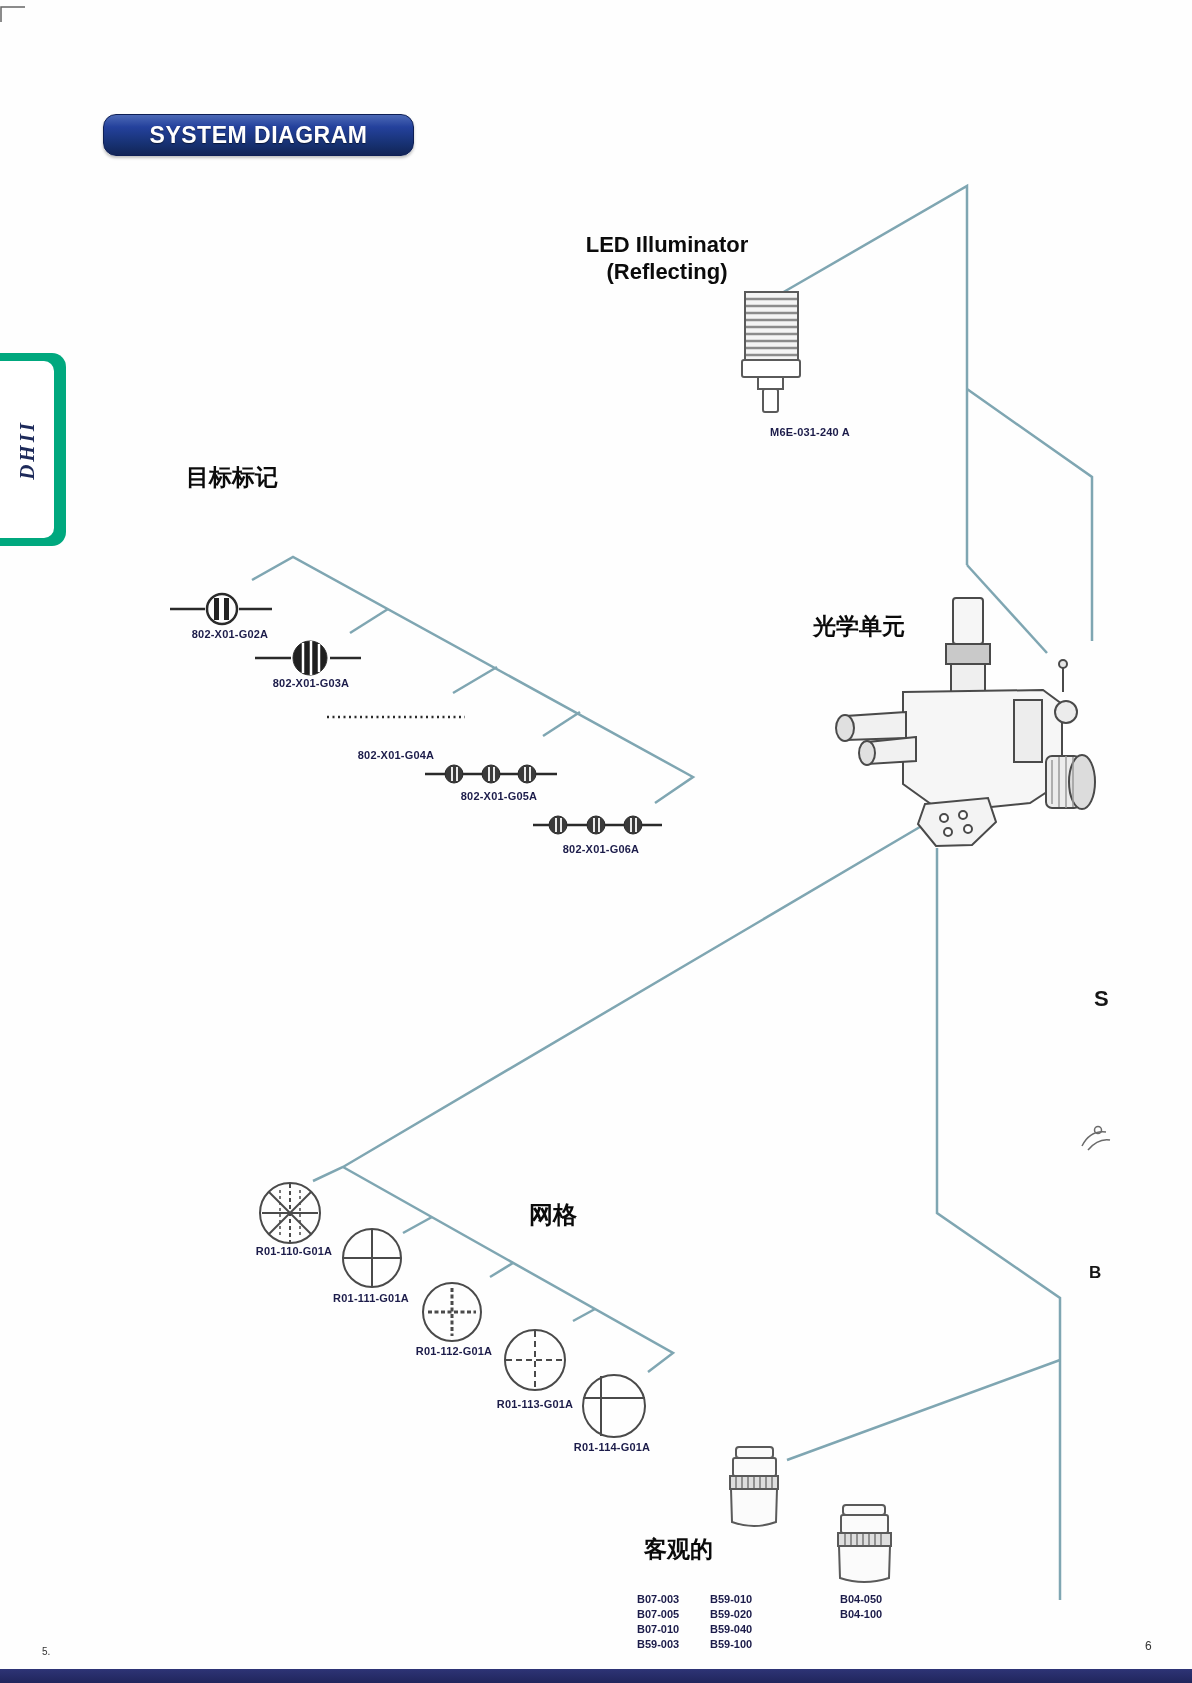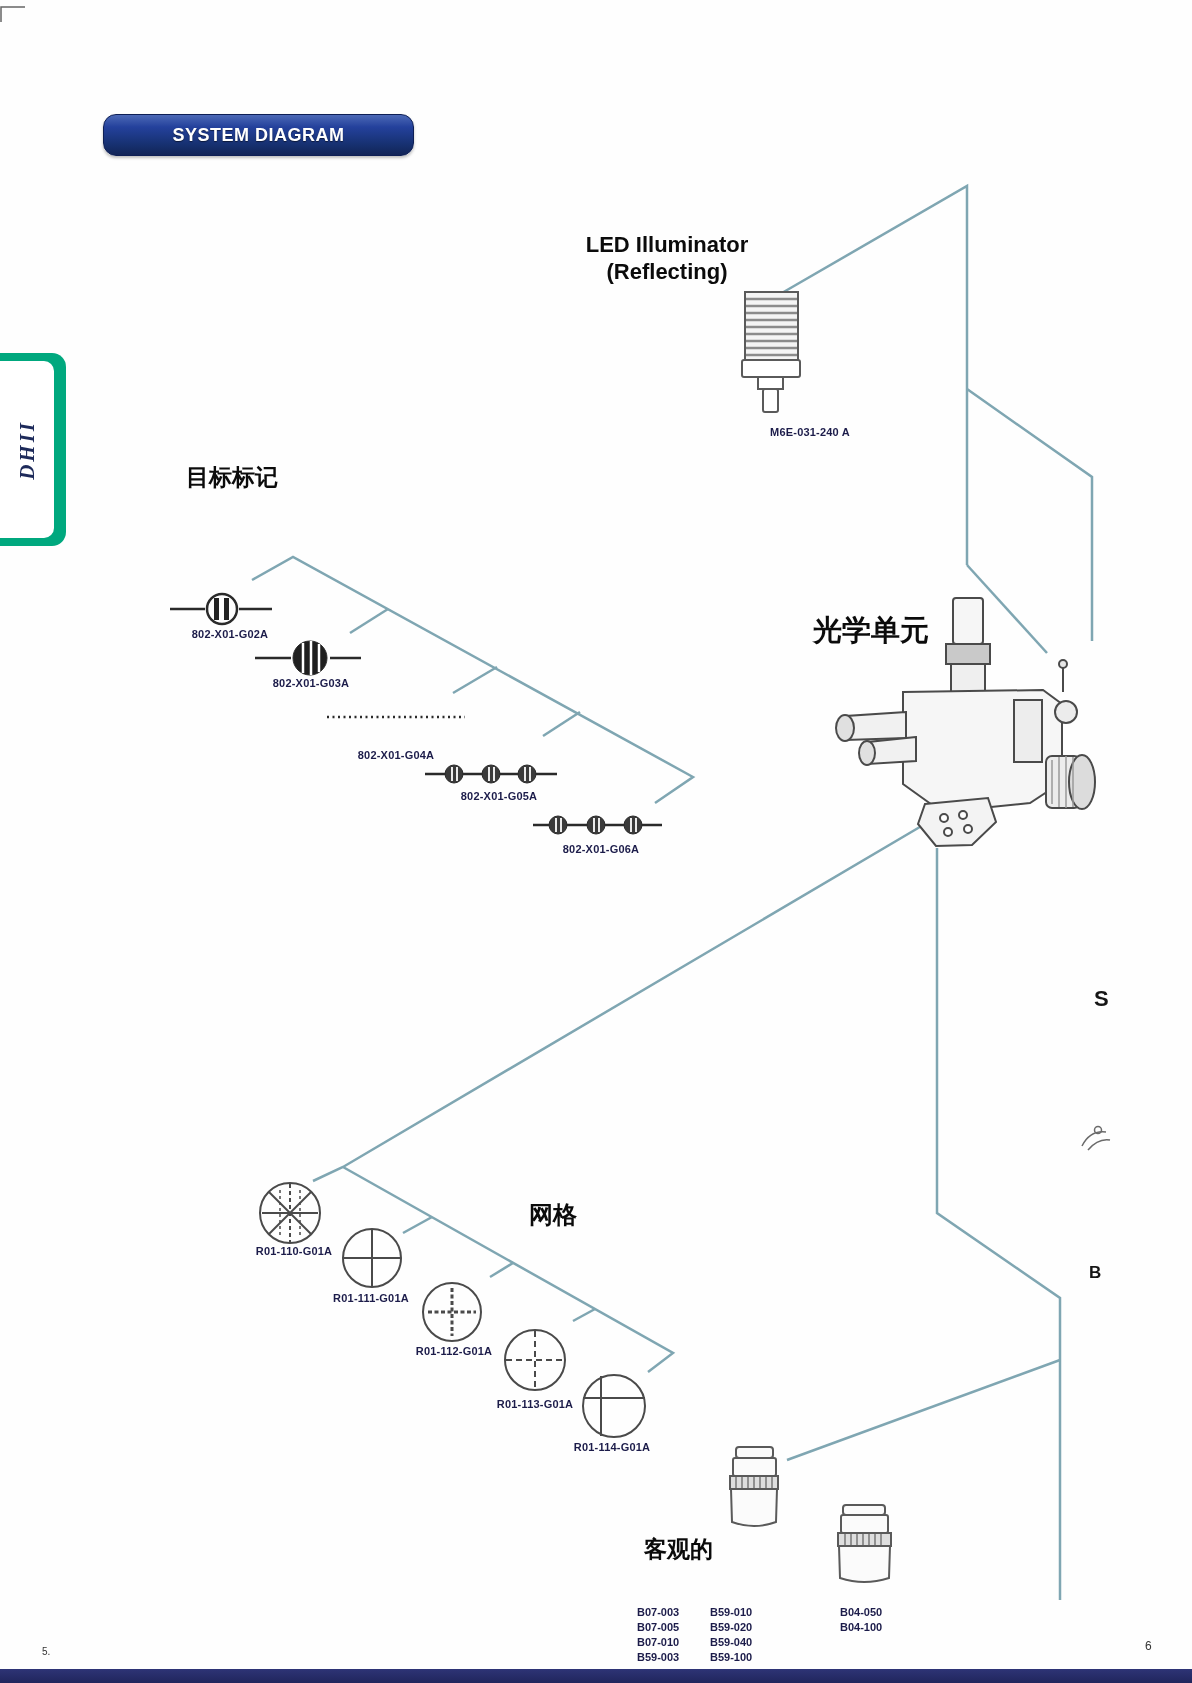--- a/index.html
+++ b/index.html
@@ -9,43 +9,43 @@
     font-family:"Liberation Sans","DejaVu Sans",sans-serif;color:#111;
   }
   .abs{position:absolute;}
   
   .badge{
     left:103px;top:114px;width:309px;height:40px;border-radius:13px;
     background:linear-gradient(180deg,#4c69b6 0%,#24419c 30%,#16306f 75%,#122457 100%);
     border:1px solid #0e1f55;box-shadow:0 2px 3px rgba(0,0,0,.25);
     display:flex;align-items:center;justify-content:center;
   }
-  .badge span{color:#fff;font-weight:bold;font-size:18px;letter-spacing:.5px;
+  .badge span{color:#fff;font-weight:bold;font-size:23px;letter-spacing:.5px;
     text-shadow:0 1px 1px rgba(0,0,0,.5);}
   
   .tab-outer{left:0;top:353px;width:66px;height:193px;background:#00a87e;
     border-radius:0 14px 14px 0;}
   .tab-inner{left:0;top:361px;width:54px;height:177px;background:#ffffff;
     border-radius:0 10px 10px 0;display:flex;align-items:center;justify-content:center;}
   .tab-inner span{
     writing-mode:vertical-rl;transform:rotate(180deg);
     font-family:"Liberation Serif","DejaVu Serif",serif;font-style:italic;font-weight:bold;
     font-size:21px;letter-spacing:3px;color:#1d2a5a;}
   
   .title{font-weight:bold;color:#0b0b0b;white-space:nowrap;text-align:center;}
   .t-led{left:667px;top:231px;transform:translateX(-50%);text-align:center;
     font-size:22px;line-height:27px;}
   .t-target{left:186px;top:462px;font-size:23px;}
-  .t-optical{left:813px;top:611px;font-size:29px;}
+  .t-optical{left:813px;top:611px;font-size:23px;}
   .t-grid{left:529px;top:1199px;font-size:24px;}
   .t-objective{left:644px;top:1534px;font-size:23px;}
   
   .lbl{font-size:11px;font-weight:bold;color:#1c1c4a;white-space:nowrap;
     transform:translateX(-50%);letter-spacing:.2px;}
-  .col{font-size:11px;font-weight:bold;color:#1c1c4a;line-height:15px;white-space:nowrap;margin-top:13px;}
+  .col{font-size:11px;font-weight:bold;color:#1c1c4a;line-height:15px;white-space:nowrap;}
   .col span{display:block;}
   
   .frag{font-weight:bold;color:#161616;}
   
   .footer-bar{left:0;top:1669px;width:1192px;height:14px;
     background:linear-gradient(180deg,#2e3476,#20255c);}
   .pg{color:#333;}
   svg{position:absolute;left:0;top:0;}
 </style>
 </head>

